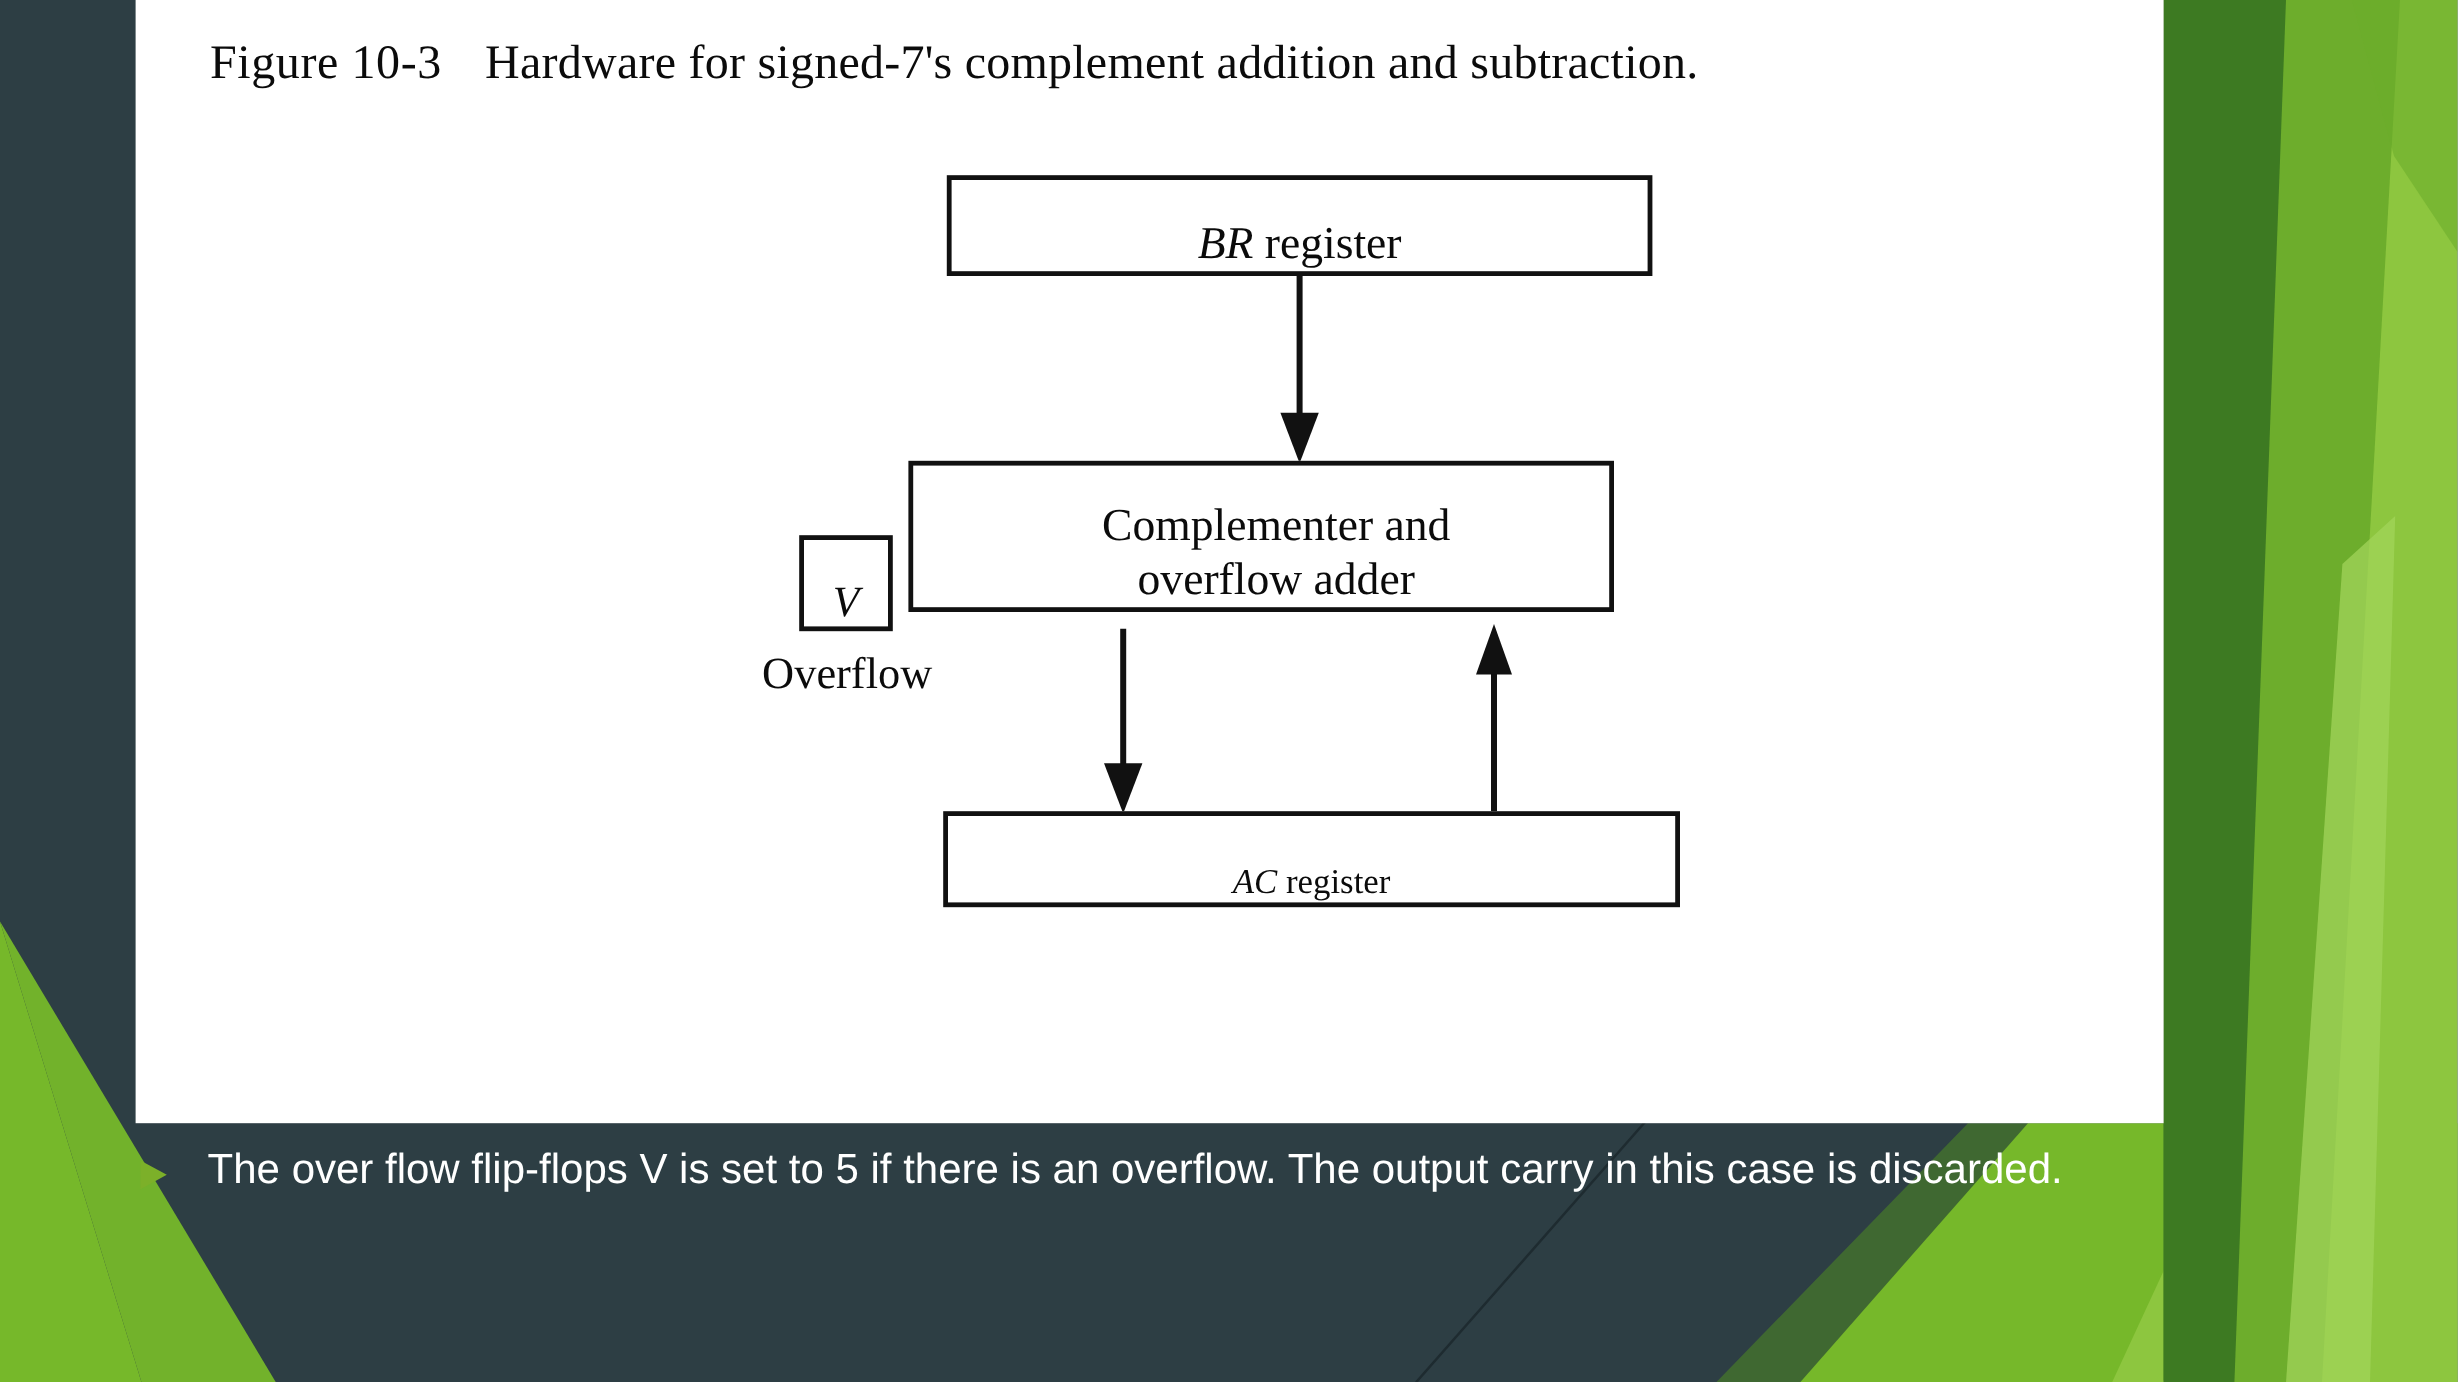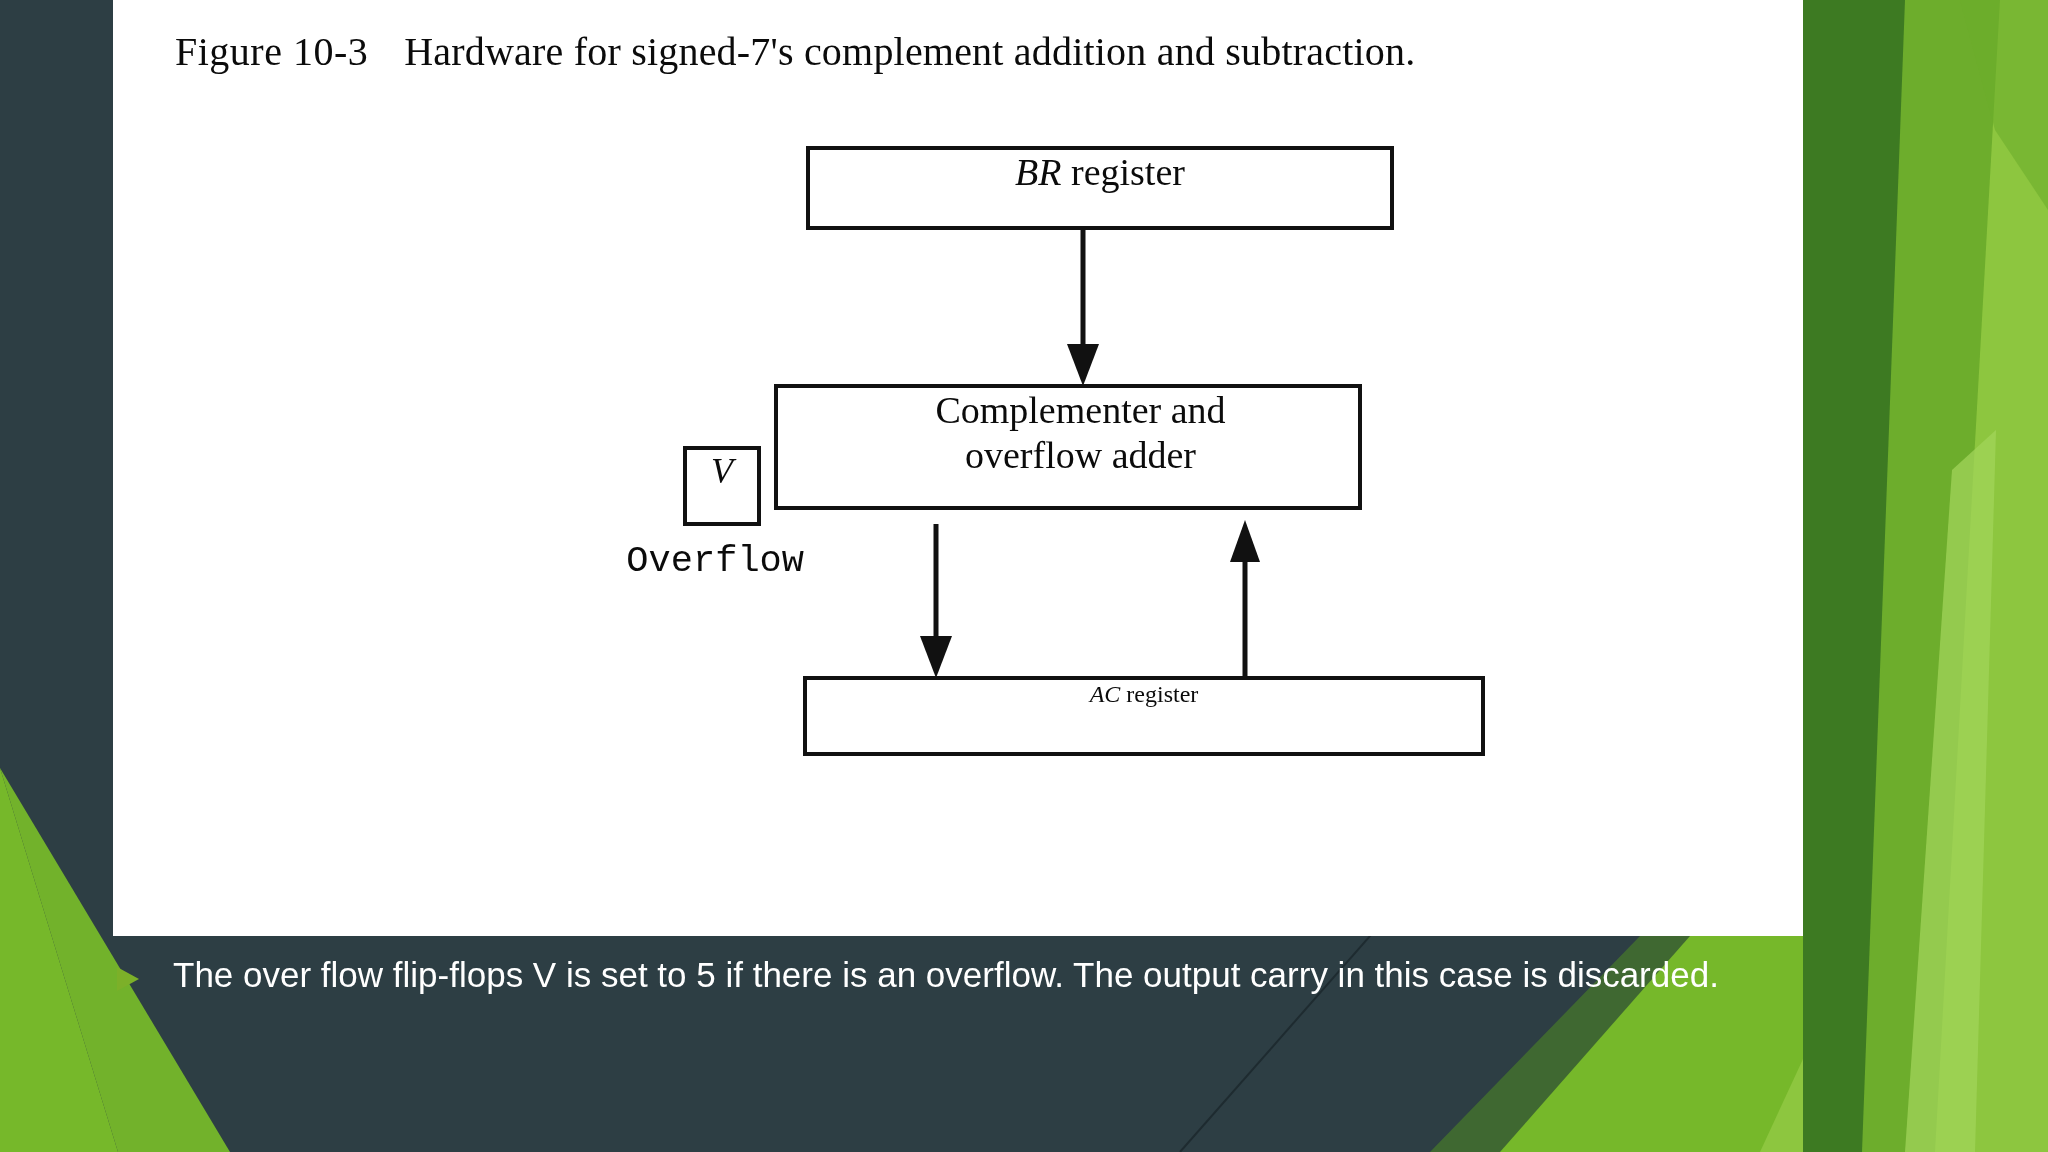--- a/index.html
+++ b/index.html
@@ -63,72 +63,71 @@
     width: 1690px;
     height: 936px;
   }
 
   .dbox {
     position: absolute;
     box-sizing: border-box;
     border: 4px solid #111111;
     background: #ffffff;
     display: flex;
-    align-items: flex-start;
+    align-items: flex-end;
     justify-content: center;
     text-align: center;
     font-family: "Liberation Serif", serif;
     color: #0b0b0b;
     line-height: 1.18;
-    margin-left: 17px;
   }
 
   #box-br {
     left: 676px;
     top: 146px;
     width: 588px;
     height: 84px;
     font-size: 38px;
   }
   #box-adder {
     left: 644px;
     top: 384px;
     width: 588px;
     height: 126px;
     font-size: 38px;
     padding-left: 25px;
   }
   #box-ac {
     left: 673px;
     top: 676px;
-    width: 682px;
+    width: 614px;
     height: 80px;
-    font-size: 24px;
+    font-size: 29px;
   }
   #box-v {
     left: 553px;
     top: 446px;
     width: 78px;
     height: 80px;
     font-size: 36px;
     font-style: italic;
   }
 
   .reg-abbr {
     font-style: italic;
     font-weight: 500;
   }
 
   #overflow-label {
     position: absolute;
     left: 495px;
     top: 540px;
     width: 196px;
-    text-align: right;
-    font-family: Liberation Mono, monospace;
+    text-align: center;
+    font-family: Liberation Serif, serif;
     font-size: 37px;
     color: #0b0b0b;
   }
 
   .arrow-svg {
     position: absolute;
     left: 0;
     top: 0;
     width: 1690px;
     height: 936px;

